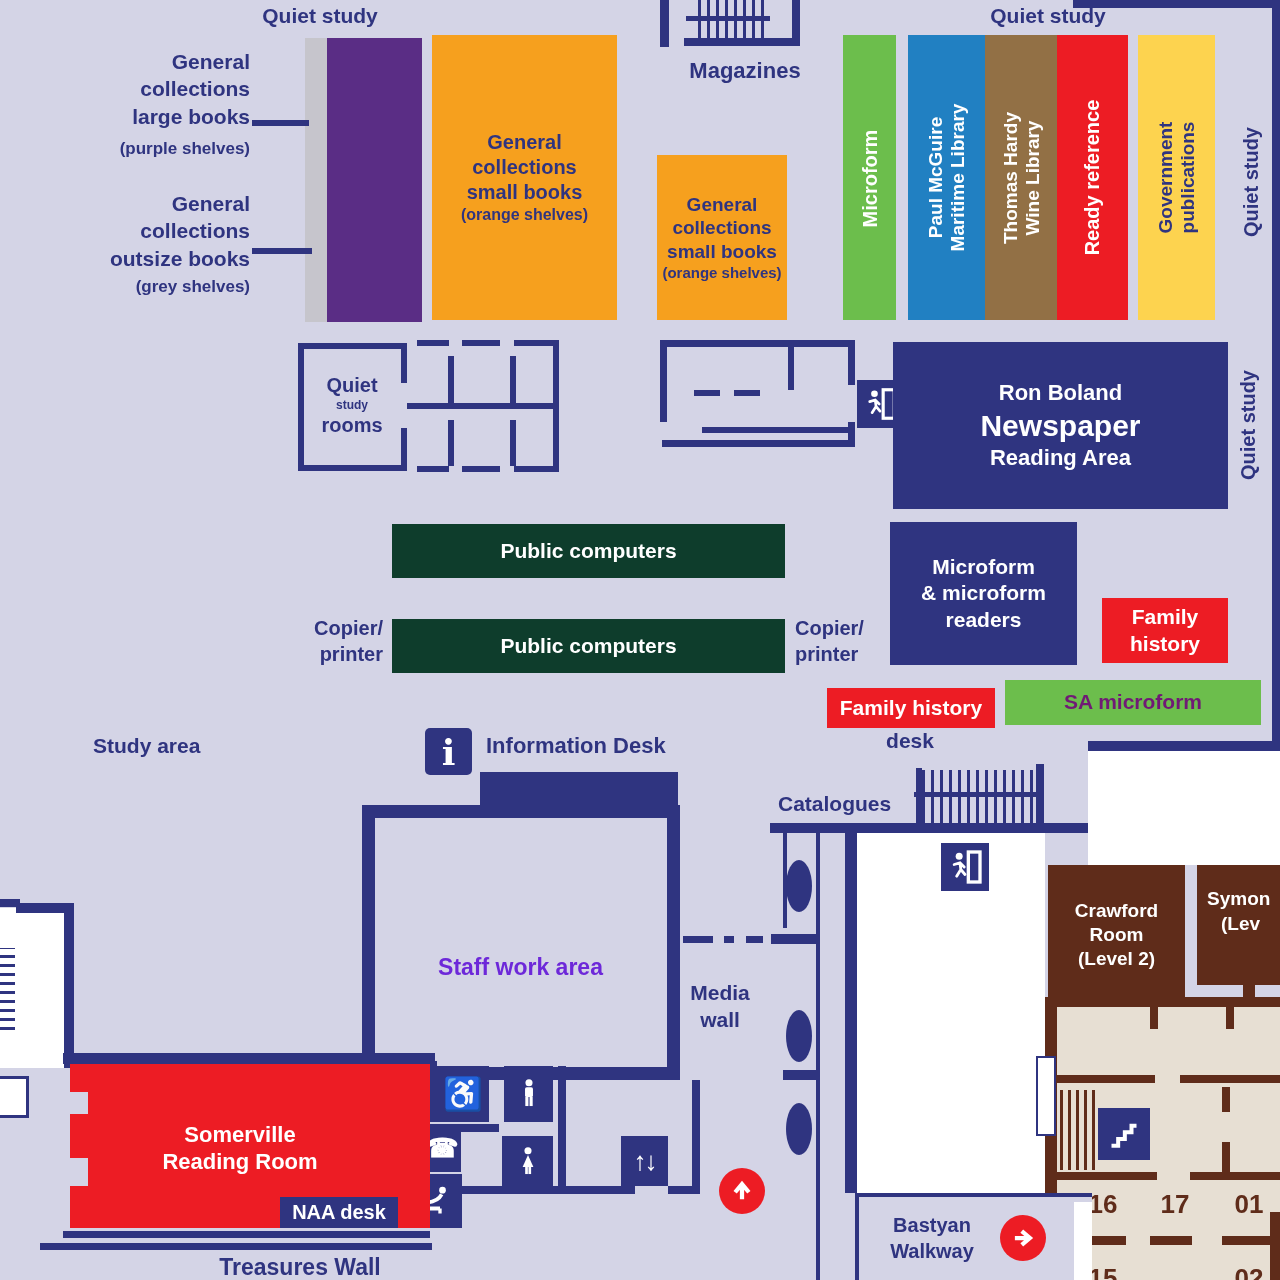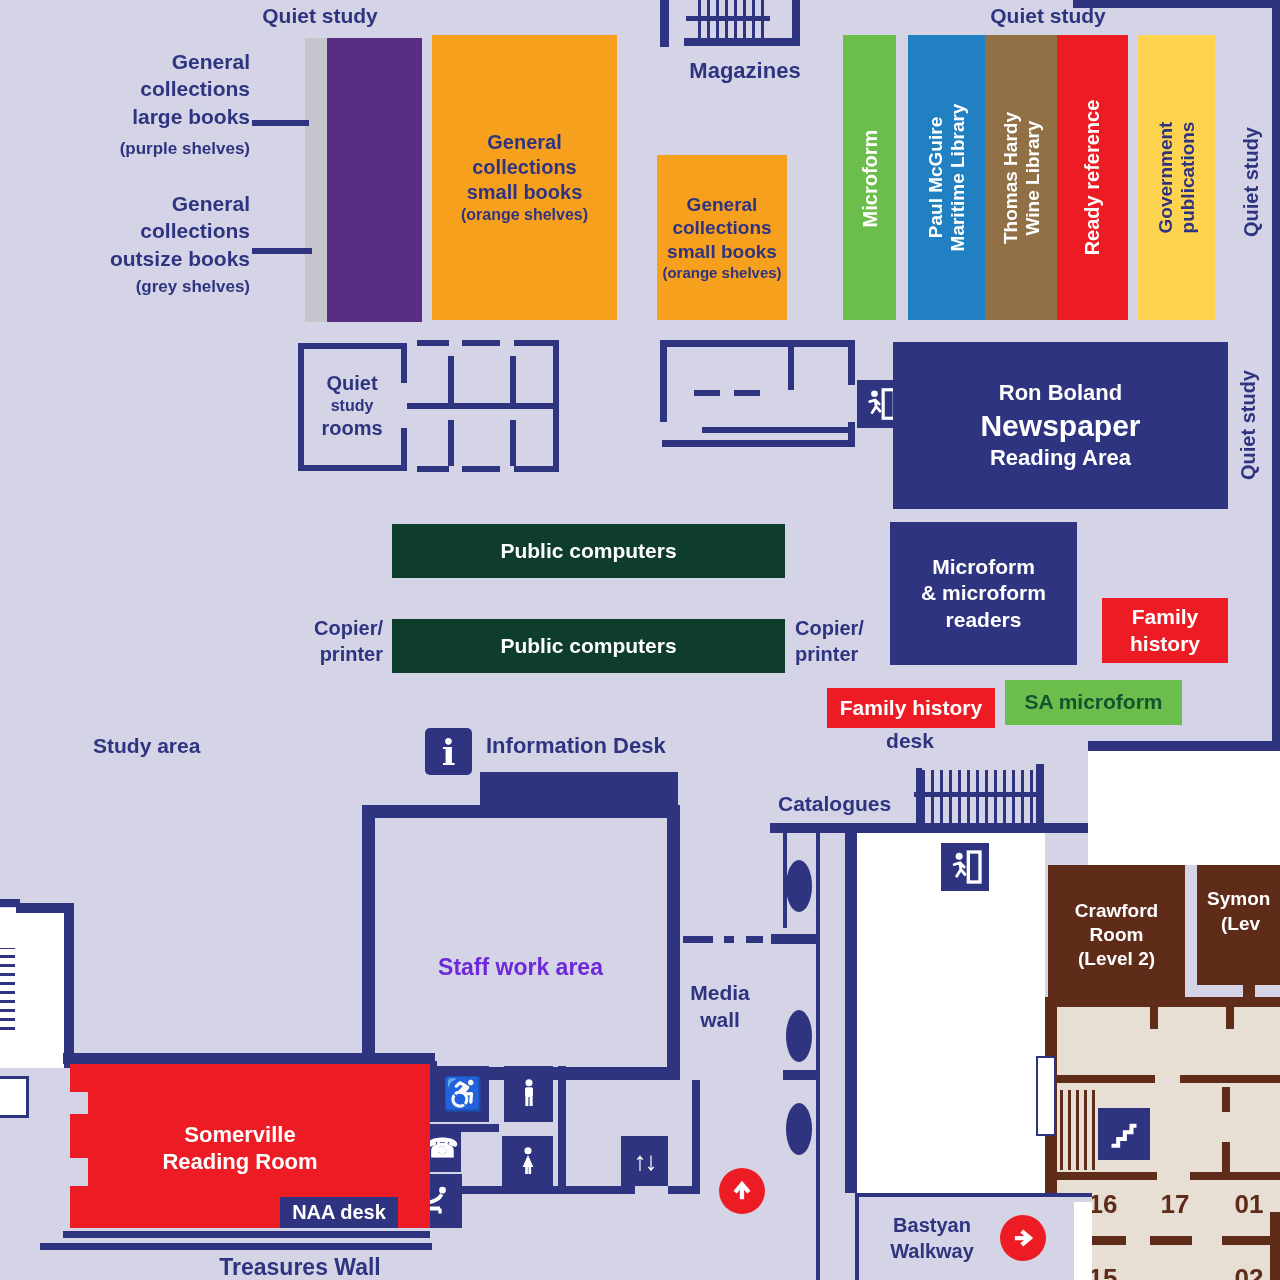--- a/index.html
+++ b/index.html
@@ -108,21 +108,21 @@
   <div class="w" style="left:1090px;top:741px;width:190px;height:10px"></div>
   <div class="w" style="left:1088px;top:741px;width:10px;height:94px"></div>
 
   <div class="w" style="left:298px;top:343px;width:109px;height:6px"></div>
   <div class="w" style="left:298px;top:343px;width:6px;height:128px"></div>
   <div class="w" style="left:298px;top:465px;width:109px;height:6px"></div>
   <div class="w" style="left:401px;top:343px;width:6px;height:40px"></div>
   <div class="w" style="left:401px;top:428px;width:6px;height:43px"></div>
   <div class="box" style="left:303px;top:358px;width:98px;height:95px;color:#2f3480">
     <div style="font-size:20px">Quiet</div>
-    <div style="font-size:16px">study</div>
+    <div style="font-size:12px">study</div>
     <div style="font-size:20px">rooms</div>
   </div>
 
   <div class="w" style="left:417px;top:340px;width:32px;height:6px"></div>
   <div class="w" style="left:462px;top:340px;width:38px;height:6px"></div>
   <div class="w" style="left:514px;top:340px;width:44px;height:6px"></div>
   <div class="w" style="left:417px;top:466px;width:32px;height:6px"></div>
   <div class="w" style="left:462px;top:466px;width:38px;height:6px"></div>
   <div class="w" style="left:514px;top:466px;width:44px;height:6px"></div>
   <div class="w" style="left:448px;top:356px;width:6px;height:48px"></div>
@@ -177,21 +177,21 @@
     <div style="font-size:21px">readers</div>
   </div>
   <div class="box" style="left:1102px;top:598px;width:126px;height:65px;background:#ed1c24;color:#fff">
     <div style="font-size:21px">Family</div>
     <div style="font-size:21px">history</div>
   </div>
   <div class="box" style="left:827px;top:688px;width:168px;height:40px;background:#ed1c24;color:#fff;font-size:21px">
     <div>Family history</div>
   </div>
   <div class="t c" style="left:855px;top:728px;width:110px;font-size:21px">desk</div>
-  <div class="box" style="left:1005px;top:680px;width:177px;height:45px;background:#6cbe4c;color:#14532d;font-size:21px">
+  <div class="box" style="left:1005px;top:680px;width:256px;height:45px;background:#6cbe4c;color:#701a75;font-size:21px">
     <div>SA microform</div>
   </div>
 
   <div class="t" style="left:93px;top:733px;width:140px;font-size:21px">Study area</div>
 
   <div class="icon" style="left:425px;top:728px;width:47px;height:47px;border-radius:5px">
     <span style="font-family:'DejaVu Serif',serif;font-size:36px;font-weight:bold;line-height:1">i</span>
   </div>
   <div class="t" style="left:486px;top:732px;width:210px;font-size:22px">Information Desk</div>
 

